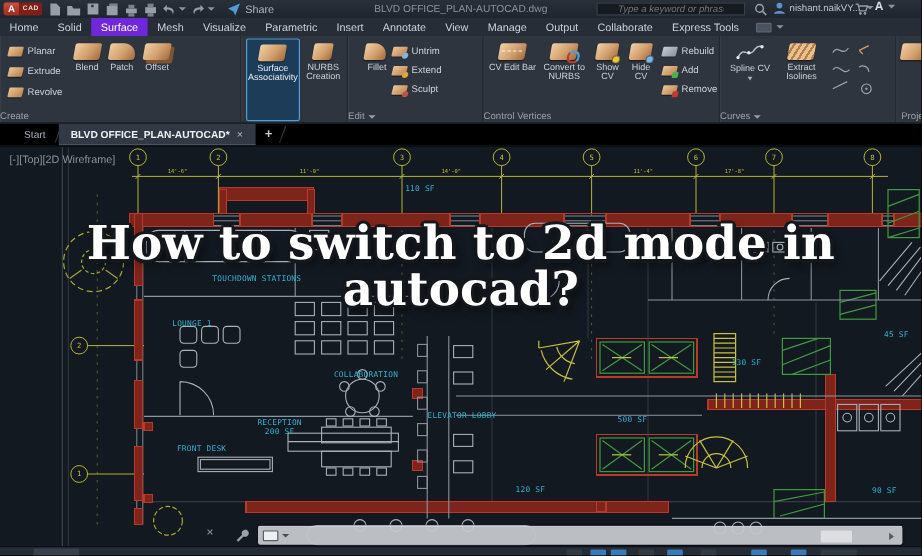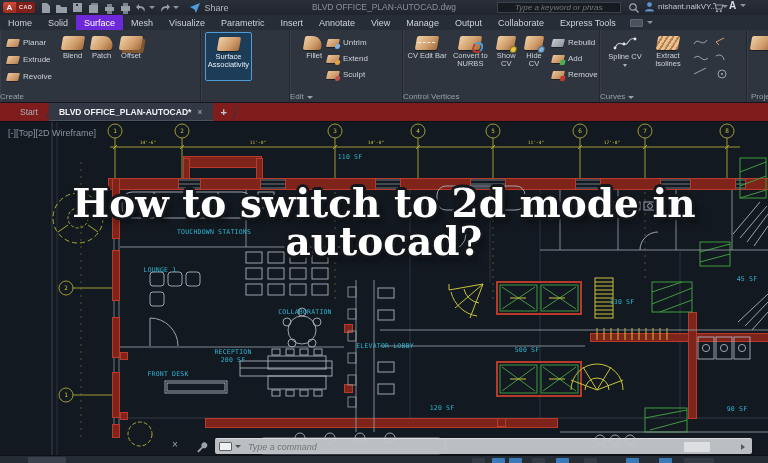--- a/index.html
+++ b/index.html
@@ -73,21 +73,21 @@
   .icon-trim::before,.icon-trim::after{content:"";position:absolute;left:8px;top:-1px;width:3px;height:15px;
         background:linear-gradient(#ecc79b,#b9804f);border-radius:2px;}
   .icon-trim::before{transform:rotate(35deg);}
   .icon-trim::after{transform:rotate(-35deg);}
   .bbtn.sel{background:#1d3c57;border:1px solid #4e9cd8;color:#e4edf5;}
   .stackcol{display:flex;flex-direction:column;gap:1px;padding-top:3px;}
   .minicaret{width:0;height:0;border-left:2.5px solid transparent;border-right:2.5px solid transparent;
         border-top:3px solid #aab2bc;margin-top:1px;}
 
   
-  .ftabs{position:absolute;left:0;top:103px;width:768px;height:19px;background:#7f1d1d;display:flex;
+  .ftabs{position:absolute;left:0;top:103px;width:768px;height:19px;background:#000000;display:flex;
         align-items:stretch;z-index:27;border-bottom:1px solid #0d1117;}
   .ftab{display:flex;align-items:center;padding:0 10px;font-size:8.5px;color:#a8b0b9;cursor:pointer;position:relative;}
   .ftab.start{margin-left:10px;}
   .ftab.doc{background:#323945;color:#eef2f6;font-weight:bold;gap:6px;box-shadow:0 -1px 0 #4a5460 inset;}
   .ftab .x{font-weight:normal;color:#aab2bc;font-size:9px;cursor:pointer;}
   .newtab{display:flex;align-items:center;padding:0 8px;color:#c8cdd3;font-size:11px;font-weight:bold;cursor:pointer;}
   .slash{width:1px;background:linear-gradient(#3a414b,#262c35);transform:skewX(-20deg);margin:2px 0;}
 
   
   .canvas{position:absolute;left:0;top:122px;width:768px;height:333px;background:#131921;overflow:hidden;cursor:crosshair;}
@@ -262,23 +262,27 @@
         <div class="bbtn" style="width:30px;">
             <span class="bicon offset"></span>
             <span class="lbl">Offset</span>
           </div>
       </div>
       <div class="plabel">Create</div>
     </div>
 
     <div class="panel" style="width:89px;">
       <div class="cols" style="gap:2px;">
-        <div class="bbtn sel" style="width:47px;height:49px;">
+        <div class="bbtn sel" style="width:47px;height:69px;">
           <span class="bicon"></span>
           <span class="lbl">Surface Associativity</span>
+        </div>
+        <div class="bbtn" style="width:37px;height:55px;">
+          <span class="bicon" style="width:16px;"></span>
+          <span class="lbl">NURBS Creation</span>
         </div>
       </div>
       <div class="plabel"></div>
     </div>
 
     <div class="panel" style="width:113px;">
       <div class="cols" style="gap:2px;">
         <div class="bbtn" style="width:28px;align-items:flex-end;">
             <span class="bicon round" style="width:18px;"></span>
             <span class="lbl">Fillet</span>
@@ -691,21 +695,20 @@
   </div>
 
   <div class="cmdwrap">
     <span class="cmdx">×</span>
     <span class="cmdwrench"><svg width="12" height="12">
           <path d="M2.5 10.5 L7 6 a3 3 0 1 0 -1.3 -1.3 L1.2 9.2 z" fill="#9aa2aa"></path>
         </svg></span>
     <div class="cmdbar">
       <span class="cmdbox"></span>
       <span class="caret"></span>
-      <input placeholder="Type a command" style="">
       <span class="cmdlight"></span>
       <span class="cmdarrow"></span>
     </div>
   </div>
 
   <div class="statusbar">
     <span class="st-model"></span>
     <span class="stq gray" style="left:472px;"></span>
     <span class="stq blue" style="left:492px;"></span>
     <span class="stq blue" style="left:509px;"></span>

